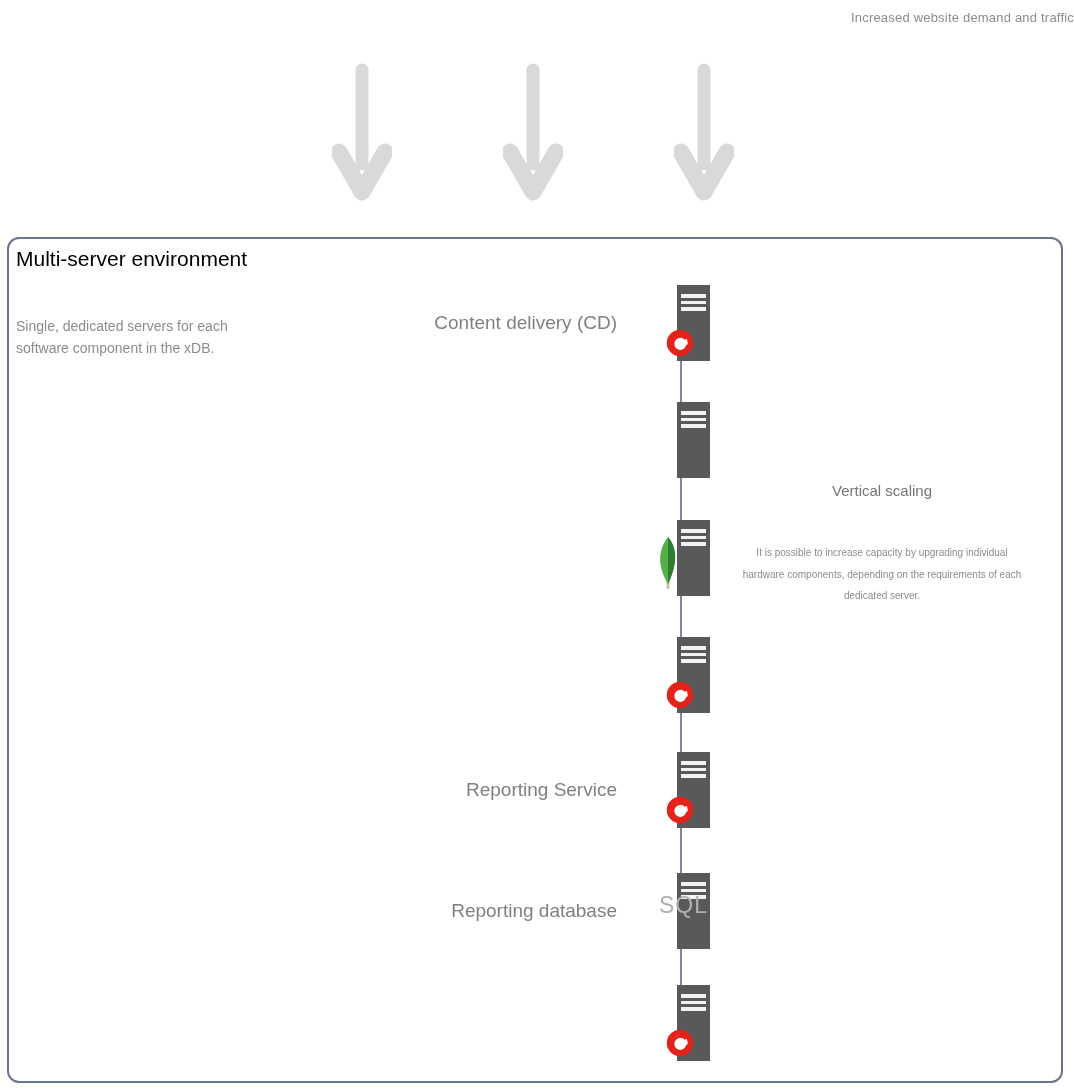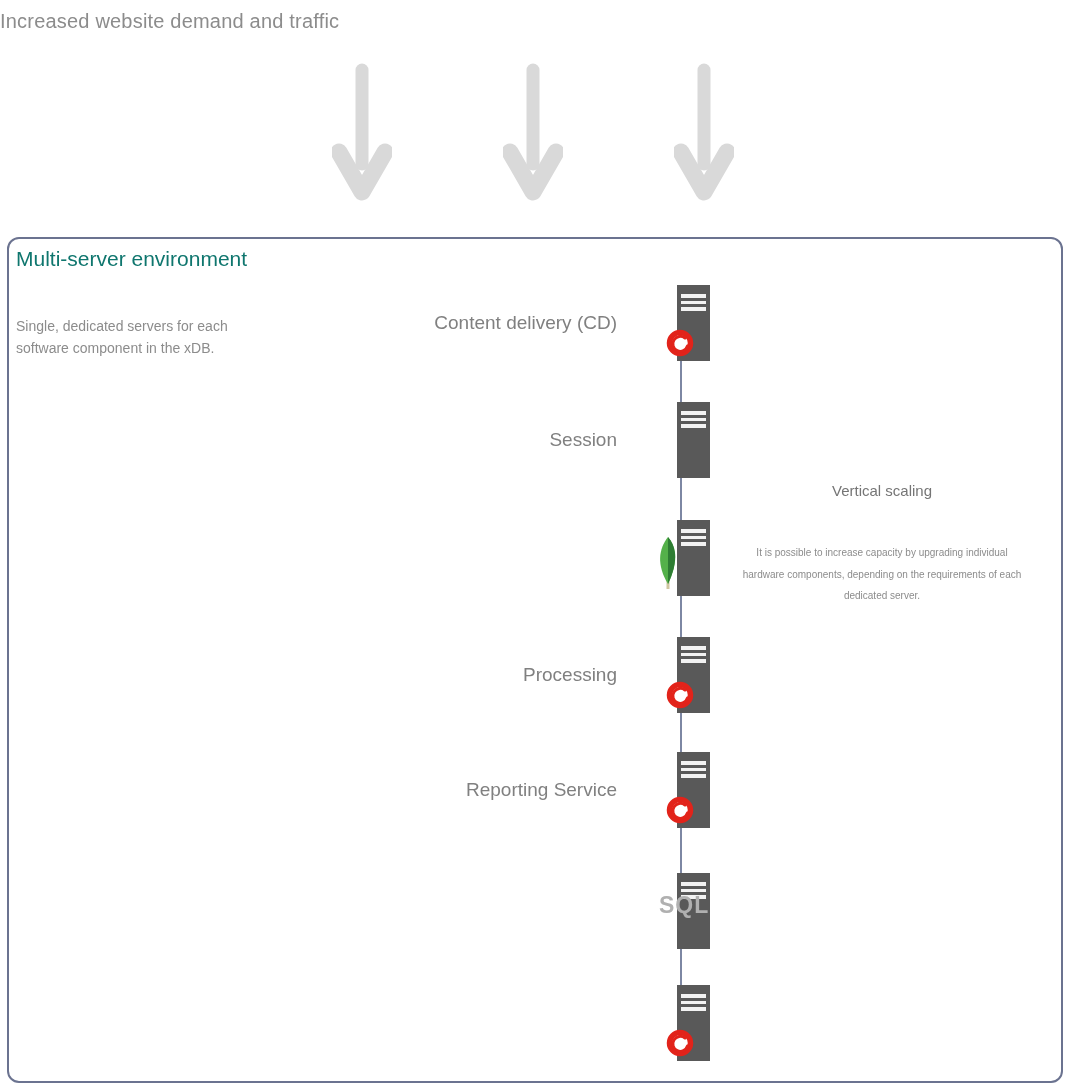--- a/index.html
+++ b/index.html
@@ -6,34 +6,34 @@
   #canvas{
     position:relative;
     width:1074px;height:1090px;
     background:#ffffff;
     font-family:"Liberation Sans", sans-serif;
     overflow:hidden;
   }
   
   .top-title{
     position:absolute;left:0;top:10px;width:1074px;
-    text-align:left;
-    font-size:20px;color:#8c8c8c;letter-spacing:.2px;
+    text-align:right;
+    font-size:13px;color:#8c8c8c;letter-spacing:.2px;
   }
   .down-arrow{position:absolute;top:62px;width:60px;height:148px;}
   
   .panel{
     position:absolute;left:7px;top:237px;
     width:1056px;height:846px;
     border:2.5px solid #6b7390;border-radius:12px;
     background:#ffffff;box-sizing:border-box;
   }
   .panel-title{
     position:absolute;left:16px;top:247px;
-    font-size:21px;color:#0f766e;
+    font-size:21px;color:#000000;
   }
   .panel-desc{
     position:absolute;left:16px;top:307px;width:250px;
     font-size:14px;line-height:22px;color:#8c8c8c;margin-top:8px;
   }
   
   .vs-title{
     position:absolute;left:741px;top:482px;width:282px;
     text-align:center;font-size:15px;color:#757575;
   }
@@ -55,21 +55,21 @@
   .server-box{
     position:absolute;left:665px;top:0;
     width:33px;height:76px;background:#595959;
   }
   .stripes{position:absolute;left:4px;right:4px;top:9px;}
   .stripe{height:3.5px;background:#f2f2f2;margin-bottom:3px;}
   .badge-sitecore{position:absolute;left:-12px;top:43px;width:30px;height:30px;}
   .badge-mongo{position:absolute;left:-24px;top:15px;width:30px;height:58px;}
   .badge-sql{
     position:absolute;left:-18px;top:19px;
-    font-size:23px;color:#b0b0b0;letter-spacing:1px;font-weight:bold;
+    font-size:23px;color:#b0b0b0;letter-spacing:1px;
   }
 </style>
 </head>
 <body>
 
 <div id="canvas">
 
   <div class="top-title">Increased website demand and traffic</div>
 
   <svg class="down-arrow" style="left:332px" viewBox="0 0 60 148">
@@ -105,21 +105,20 @@
       </div>
       <svg class="badge-sitecore" viewBox="0 0 30 30">
         <circle cx="15" cy="15" r="10.5" fill="#ffffff" stroke="#e2231a" stroke-width="5.5"></circle>
         <path d="M20 10 a7.5 7.5 0 1 0 2.5 8" fill="none" stroke="#e2231a" stroke-width="3" stroke-linecap="round"></path>
       </svg>
 
     </div>
   </div>
 
   <div class="server-row" style="top: 402px;">
-    <div class="server-label">Session</div>
     <div class="server-box">
       <div class="stripes">
         <div class="stripe"></div>
             <div class="stripe"></div>
             <div class="stripe"></div>
       </div>
 
     </div>
   </div>
 
@@ -134,21 +133,20 @@
       <svg class="badge-mongo" viewBox="0 0 30 58">
         <rect x="13.5" y="44" width="3" height="10" fill="#cfc6a0"></rect>
         <path d="M15 2 C5.5 14 3.5 30 15 49 C20 38 23 28 22 18 C21.2 11.5 18.5 6 15 2 Z" fill="#54b14a"></path>
         <path d="M15 2 C18.5 6 21.2 11.5 22 18 C23 28 20 38 15 49 Z" fill="#2e7d33"></path>
       </svg>
 
     </div>
   </div>
 
   <div class="server-row" style="top: 637px;">
-    <div class="server-label">Processing</div>
     <div class="server-box">
       <div class="stripes">
         <div class="stripe"></div>
             <div class="stripe"></div>
             <div class="stripe"></div>
       </div>
       <svg class="badge-sitecore" viewBox="0 0 30 30">
         <circle cx="15" cy="15" r="10.5" fill="#ffffff" stroke="#e2231a" stroke-width="5.5"></circle>
         <path d="M20 10 a7.5 7.5 0 1 0 2.5 8" fill="none" stroke="#e2231a" stroke-width="3" stroke-linecap="round"></path>
       </svg>
@@ -166,20 +164,21 @@
       </div>
       <svg class="badge-sitecore" viewBox="0 0 30 30">
         <circle cx="15" cy="15" r="10.5" fill="#ffffff" stroke="#e2231a" stroke-width="5.5"></circle>
         <path d="M20 10 a7.5 7.5 0 1 0 2.5 8" fill="none" stroke="#e2231a" stroke-width="3" stroke-linecap="round"></path>
       </svg>
 
     </div>
   </div>
 
   <div class="server-row" style="top: 873px;">
+    <div class="server-label">Reporting database</div>
     <div class="server-box">
       <div class="stripes">
         <div class="stripe"></div>
             <div class="stripe"></div>
             <div class="stripe"></div>
       </div>
 
       <div class="badge-sql">SQL</div>
     </div>
   </div>

